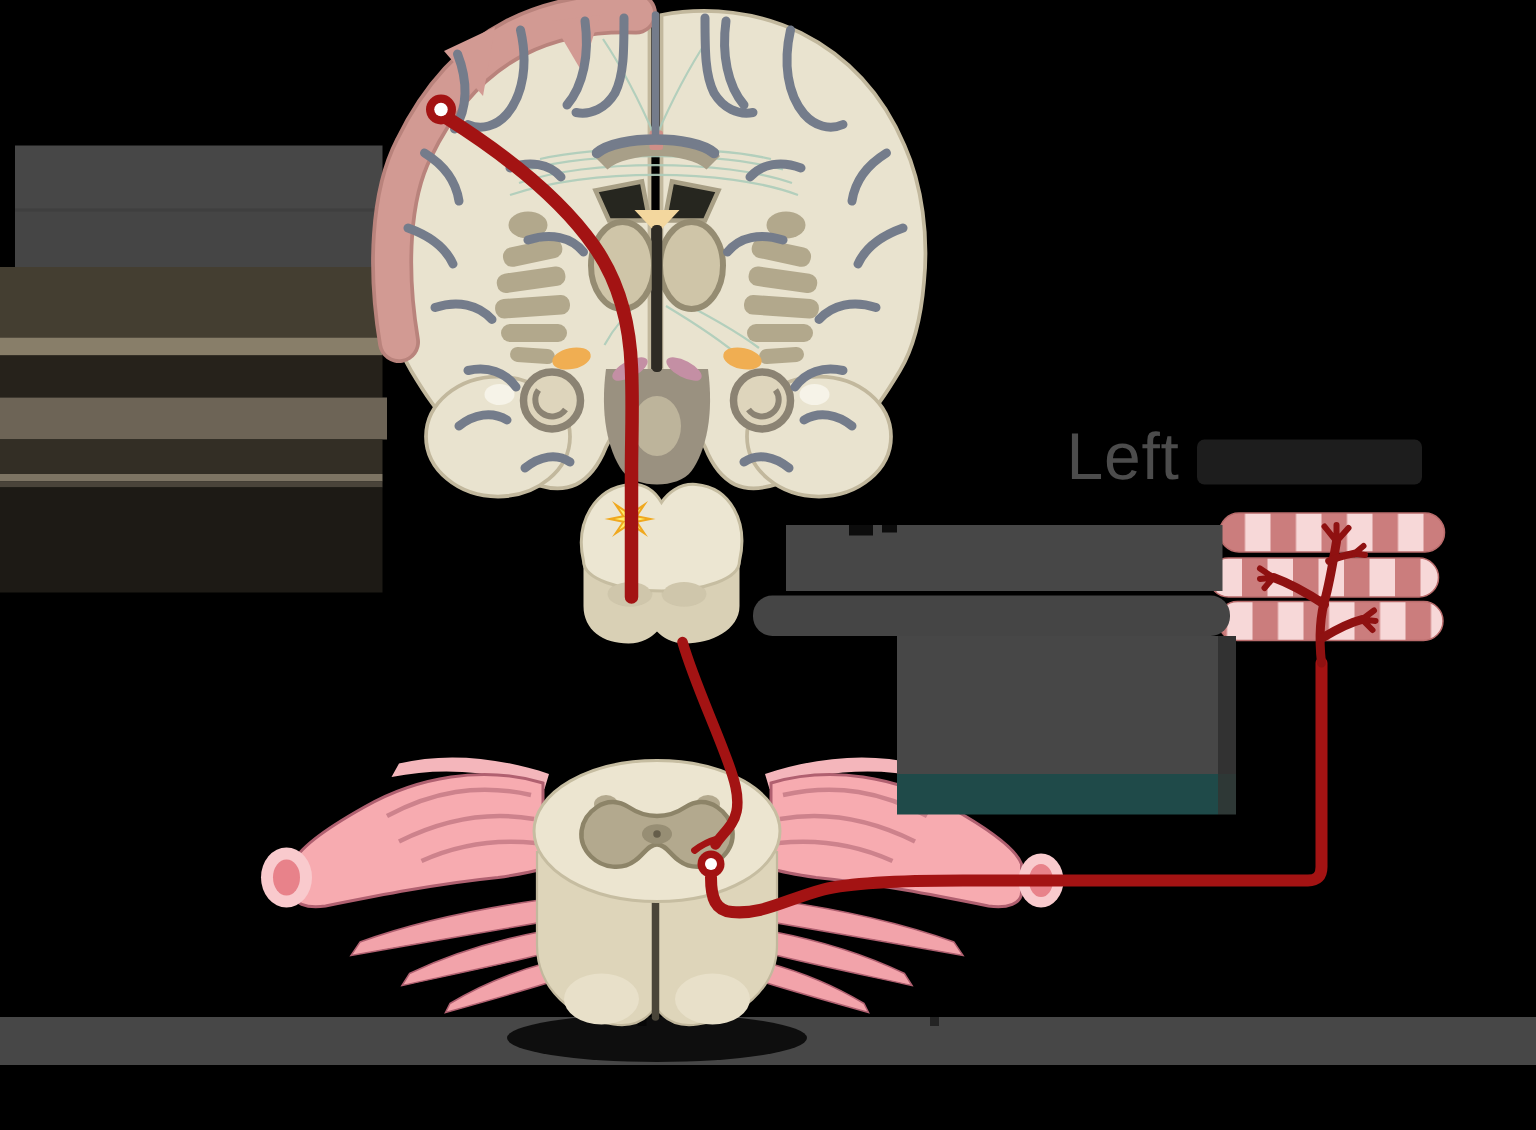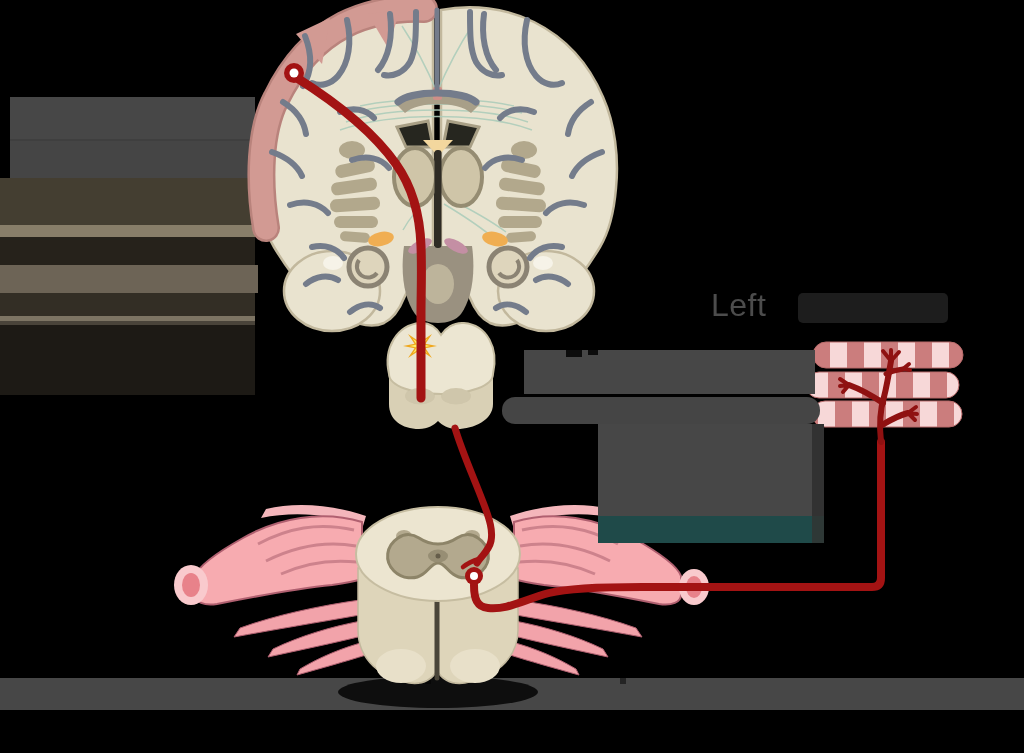--- a/index.html
+++ b/index.html
@@ -1,19 +1,19 @@
 <!DOCTYPE html>
 <html><head>
 <meta charset="utf-8">
 <style>
   html,body{margin:0;padding:0;background:#000;}
   .stage{position:relative;width:1024px;height:753px;background:#000;overflow:hidden;
          font-family:"Liberation Sans",sans-serif;}
   .stage svg{position:absolute;left:0;top:0;}
-  .muscle-label{position:absolute;left:711px;top:286px;font-size:32px;line-height:38px;
+  .muscle-label{position:absolute;left:711px;top:286px;font-size:44px;line-height:38px;
         color:#4c4c4c;letter-spacing:0.5px;font-weight:400;}
 </style>
 </head>
 <body>
 
 <div class="stage">
 <svg width="1024" height="753" viewBox="0 0 1024 753">
 
   <defs>
     <pattern id="ms1" patternUnits="userSpaceOnUse" x="813" y="0" width="34" height="27">

